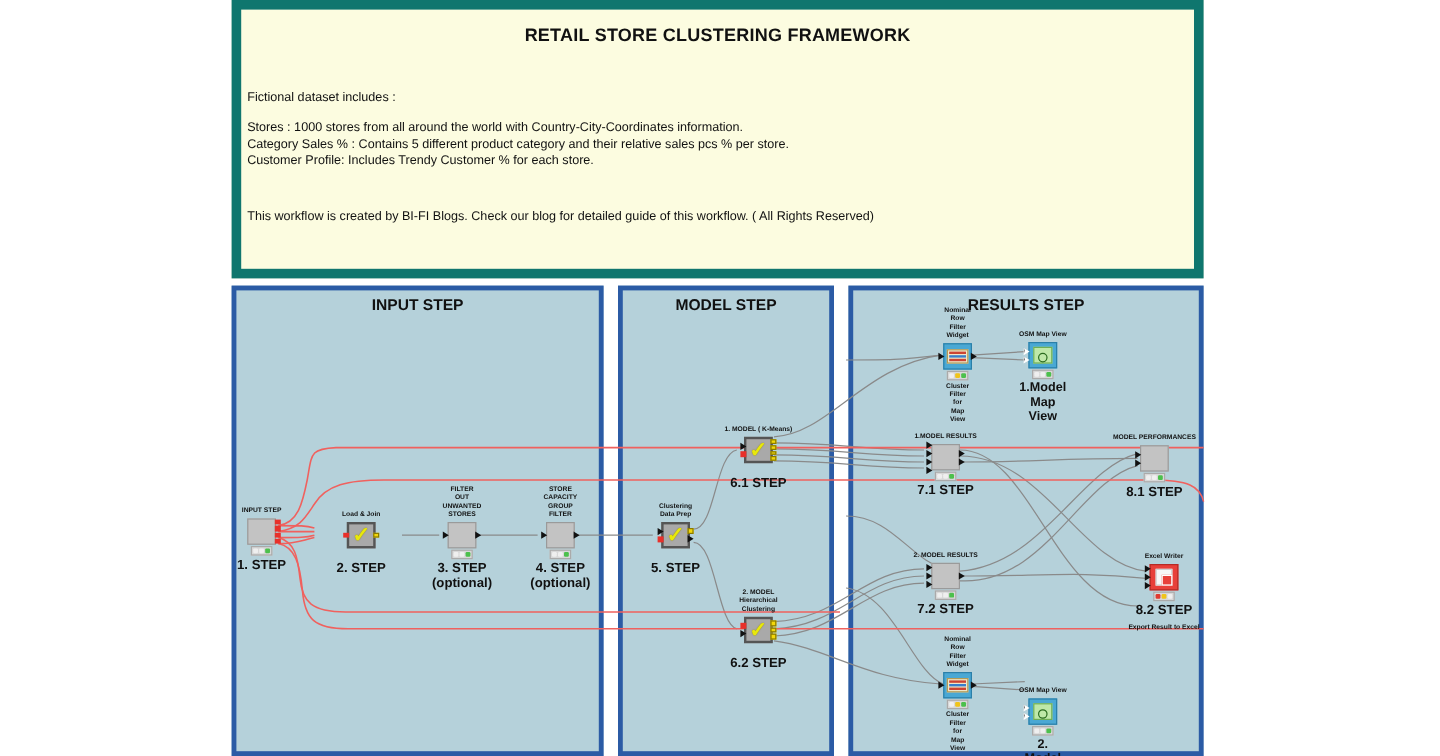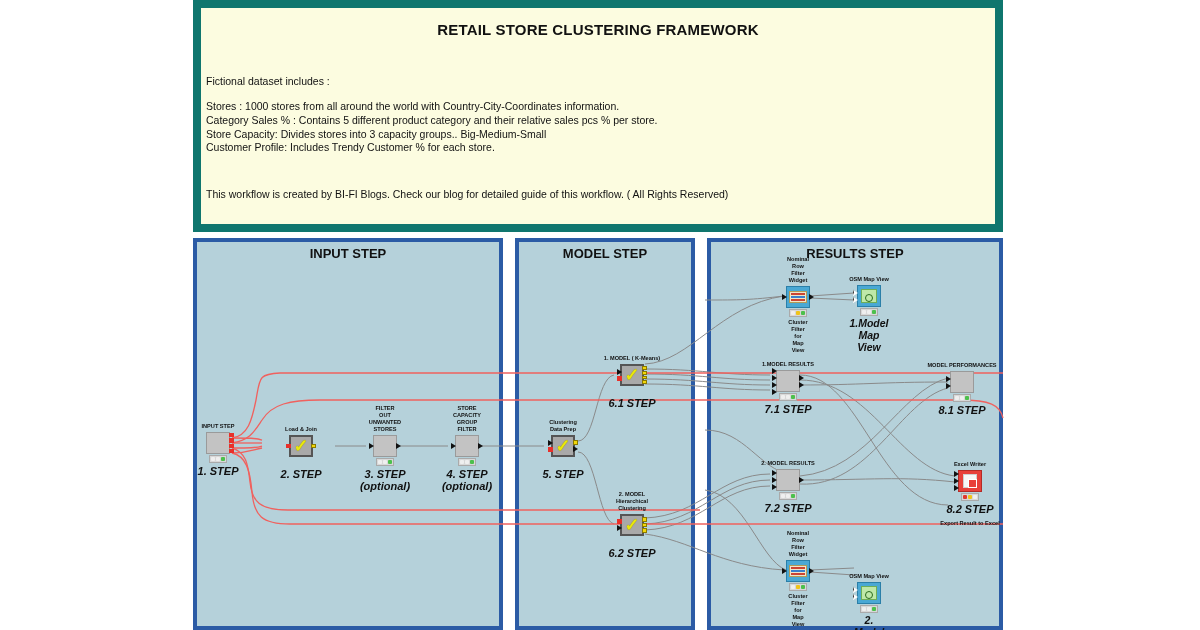--- a/index.html
+++ b/index.html
@@ -102,21 +102,21 @@
     background:#d8d8d8;border:1px solid #aaa;padding:1px;
   }
   .status i{display:block;width:4px;height:4px;border-radius:1px;background:#efefef;}
   .status i.red{background:#e03a30;}
   .status i.yellow{background:#f0c419;}
   .status i.green{background:#4cc04c;}
   .node-label{
     position:absolute;left:50%;transform:translateX(-50%);
     top:100%;margin-top:11px;
     font-size:11px;font-weight:bold;color:#111;
-    text-align:center;white-space:nowrap;line-height:1.12;font-style:italic;
+    text-align:center;white-space:nowrap;line-height:1.12;
   }
   .node-label.sm{font-size:10.5px;}
   .node-sublabel{
     position:absolute;left:50%;transform:translateX(-50%);
     top:100%;margin-top:11px;
     font-size:5.6px;font-weight:bold;color:#111;
     text-align:center;white-space:nowrap;line-height:1.25;
   }
 
   
@@ -177,21 +177,20 @@
 
   <div class="desc-box">
     <div class="desc-title">RETAIL STORE CLUSTERING FRAMEWORK</div>
     <div class="desc-body">
       <div class="desc-gap" style="height:26px"></div>
       <div class="desc-gap"></div>
       <div class="desc-p">Fictional dataset includes :</div>
       <div class="desc-gap"></div>
       <div class="desc-p">Stores : 1000 stores from all around the world with Country-City-Coordinates information.</div>
       <div class="desc-p">Category Sales % : Contains 5 different product category and their relative sales pcs % per store.</div>
-      <div class="desc-p">Store Capacity: Divides stores into 3 capacity groups.. Big-Medium-Small</div>
       <div class="desc-p">Customer Profile: Includes Trendy Customer % for each store.</div>
       <div class="desc-gap"></div>
       <div class="desc-gap" style="height:22px"></div>
       <div class="desc-p">This workflow is created by BI-FI Blogs. Check our blog for detailed guide of this workflow. ( All Rights Reserved)</div>
     </div>
   </div>
 
   <div class="panel" id="panel-input">
     <div class="panel-title">INPUT STEP</div>
   </div>

